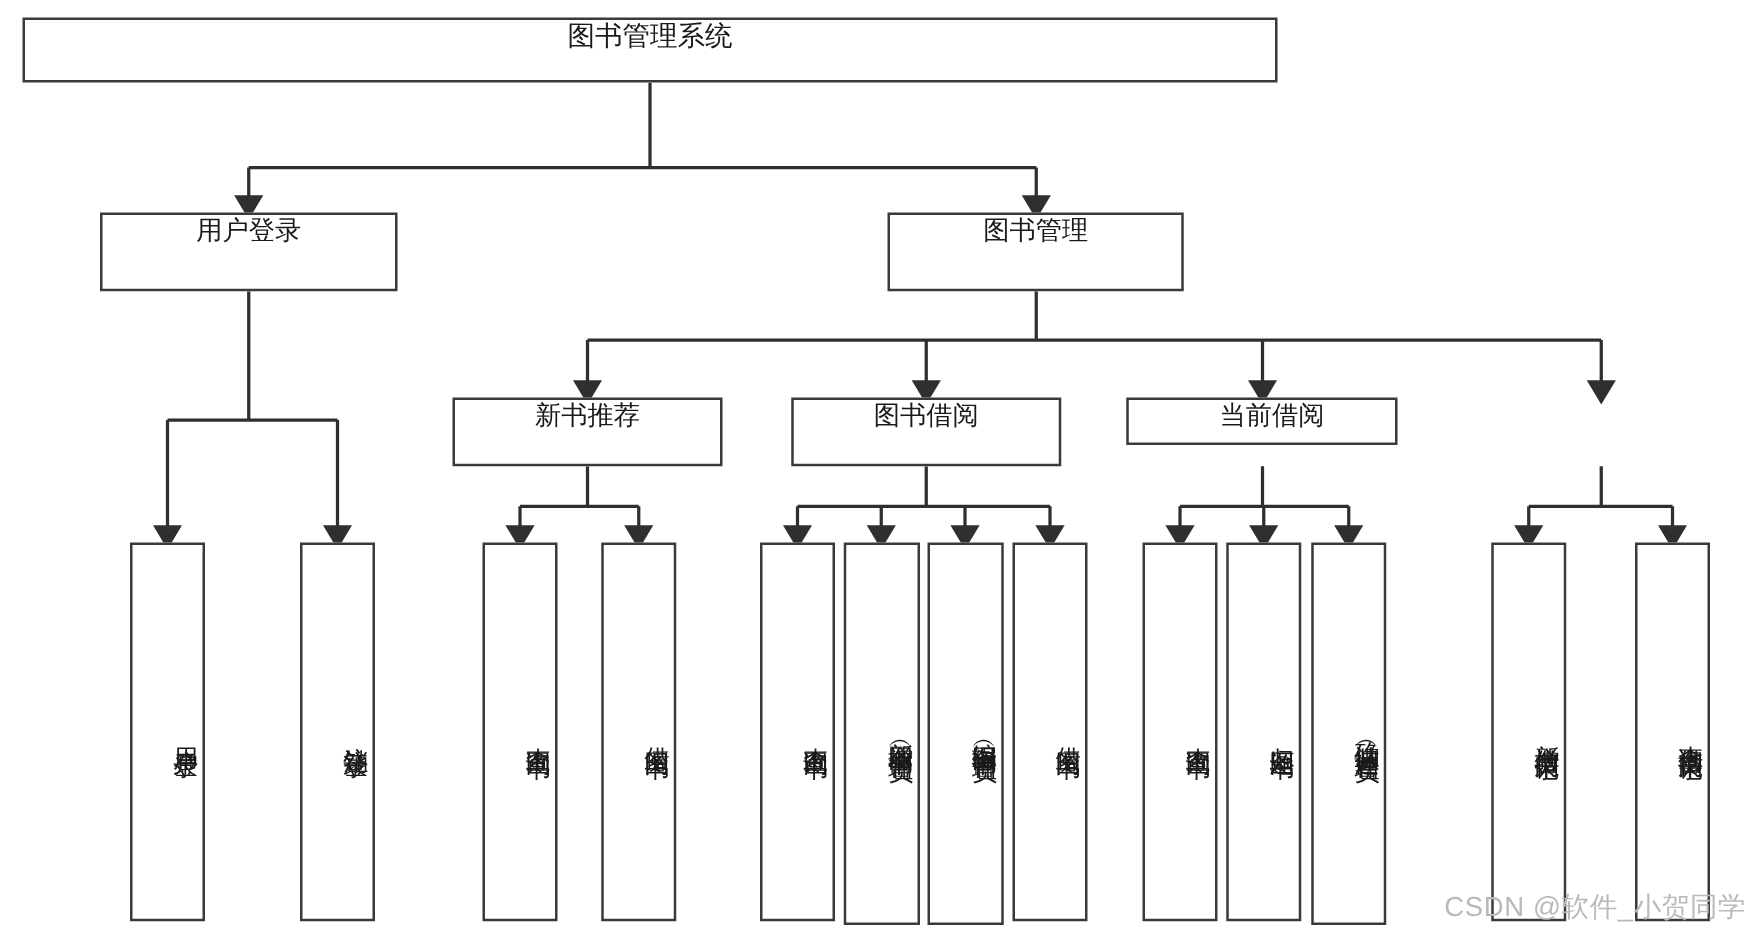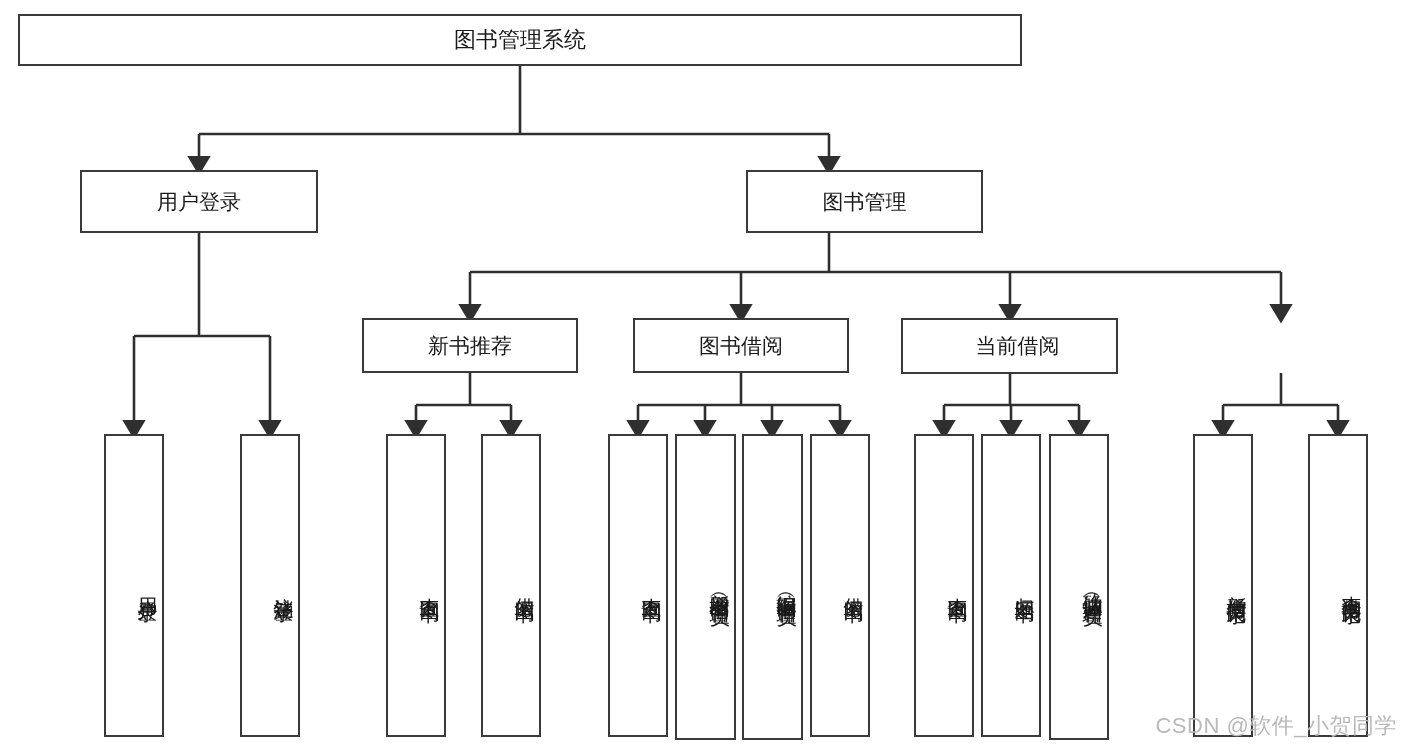--- a/index.html
+++ b/index.html
@@ -11,21 +11,21 @@
     position:relative;
   }
   #diagram-root{position:absolute;left:0;top:0;width:1405px;height:747px;}
   .edges{position:absolute;left:0;top:0;width:1405px;height:747px;pointer-events:none;}
   .node{
     position:absolute;
     box-sizing:border-box;
     background:#ffffff;
     border:2.5px solid #3a3a3a;
     display:flex;
-    align-items:center;
+    align-items:flex-start;
     justify-content:center;
     color:#1a1a1a;
   }
   .node.horiz{font-size:21px;line-height:1.2;}
   .node.root{font-size:22px;}
   .node.leaf{
     writing-mode:vertical-rl;
     text-orientation:upright;
     font-size:20px;
     letter-spacing:2px;
@@ -100,33 +100,33 @@
   </svg>
 
   <div class="node horiz root" style="left:18px;top:14px;width:1004px;height:52px;">
     <span>图书管理系统</span>
   </div>
 
   <div class="node horiz" style="left:80px;top:170px;width:238px;height:63px;">
     <span>用户登录</span>
   </div>
 
-  <div class="node horiz" style="left:710px;top:170px;width:237px;height:63px;margin-left:36px;">
+  <div class="node horiz" style="left:710px;top:170px;width:237px;height:63px;">
     <span>图书管理</span>
   </div>
 
   <div class="node horiz" style="left:633px;top:318px;width:216px;height:55px;">
     <span>图书借阅</span>
   </div>
 
   <div class="node horiz" style="left:362px;top:318px;width:216px;height:55px;">
     <span>新书推荐</span>
   </div>
 
-  <div class="node horiz" style="left:901px;top:318px;width:217px;height:56px;padding-left:16px;">
+  <div class="node horiz" style="left:901px;top:318px;width:217px;height:38px;padding-left:16px;">
     <span>当前借阅</span>
   </div>
 
 
   <div class="node leaf" style="left:104px;top:434px;width:60px;height:303px;">
     <span>用户登录</span>
   </div>
   <div class="node leaf" style="left:240px;top:434px;width:60px;height:303px;">
     <span>注销登录</span>
   </div>

